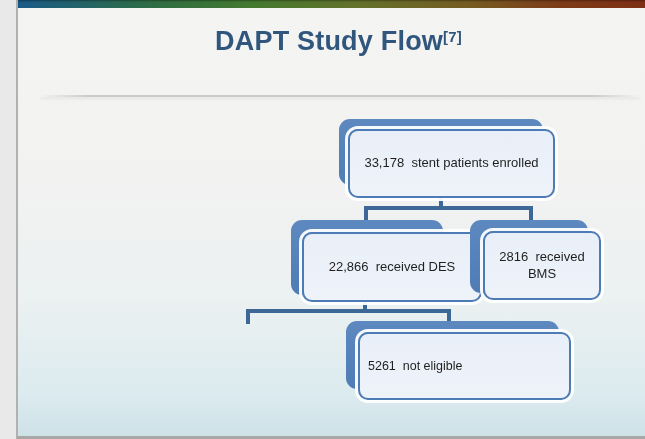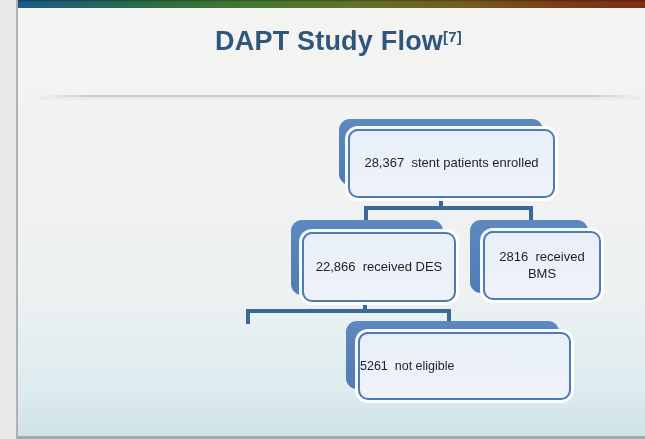--- a/index.html
+++ b/index.html
@@ -53,33 +53,33 @@
     white-space:pre;text-align:center;
   }
   .wrap-text{white-space:pre-wrap;}
   .bold{font-weight:bold;}
   
   .n-enrolled{left:321px;top:119px;width:216px;height:79px;}
   .n-enrolled .back{width:204px;height:66px;}
   .n-enrolled .front{left:9px;top:10px;width:207px;height:69px;}
   .n-des{left:273px;top:220px;width:165px;height:82px;}
   .n-des .back{width:152px;height:75px;}
-  .n-des .front{left:11px;top:12px;width:154px;height:70px;}
+  .n-des .front{left:11px;top:12px;width:180px;height:70px;}
   .n-bms{left:452px;top:220px;width:131px;height:80px;}
   .n-bms .back{width:118px;height:73px;}
   .n-bms .front{left:13px;top:11px;width:118px;height:69px;}
   .n-rand{left:156px;top:321px;width:158px;height:79px;}
   .n-rand .back{width:144px;height:67px;}
   .n-rand .front{left:13px;top:11px;width:145px;height:68px;}
   .n-notrand{left:328px;top:321px;width:225px;height:79px;}
   .n-notrand .back{width:213px;height:68px;}
   .n-notrand .front{left:12px;top:11px;width:213px;height:68px;justify-content:flex-start;}
   .n-bms .node-text{width:100px;}
   .n-rand .node-text{width:126px;}
-  .notrand-lines{padding-left:0;text-align:left;}
+  .notrand-lines{padding-left:8px;text-align:left;}
   .notrand-lines .line{white-space:pre;font-size:12.5px;color:#1f1f1f;}
   .notrand-lines .line + .line{margin-top:9px;}
   
   .c1-stem{left:421px;top:196px;width:4px;height:13px;}
   .c1-h{left:346px;top:206px;width:169px;height:4px;}
   .c1-dl{left:346px;top:206px;width:4px;height:17px;}
   .c1-dr{left:511px;top:206px;width:4px;height:17px;}
   .c2-stem{left:345px;top:300px;width:4px;height:12px;}
   .c2-h{left:228px;top:309px;width:205px;height:4px;}
   .c2-dl{left:228px;top:309px;width:4px;height:15px;}
@@ -102,21 +102,21 @@
   <div class="connector c1-dr"></div>
 
   <div class="connector c2-stem"></div>
   <div class="connector c2-h"></div>
   <div class="connector c2-dl"></div>
   <div class="connector c2-dr"></div>
 
   <div class="node n-enrolled">
     <div class="back"></div>
     <div class="front">
-      <div class="node-text">28,367  stent patients enrolled</div>
+      <div class="node-text">33,178  stent patients enrolled</div>
     </div>
   </div>
 
   <div class="node n-des">
     <div class="back"></div>
     <div class="front">
       <div class="node-text">22,866  received DES</div>
     </div>
   </div>
 

